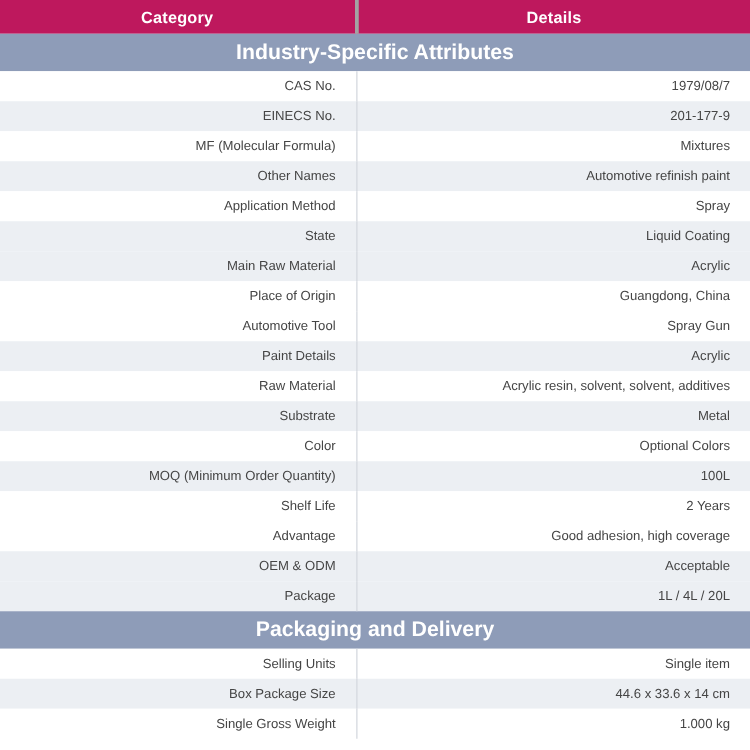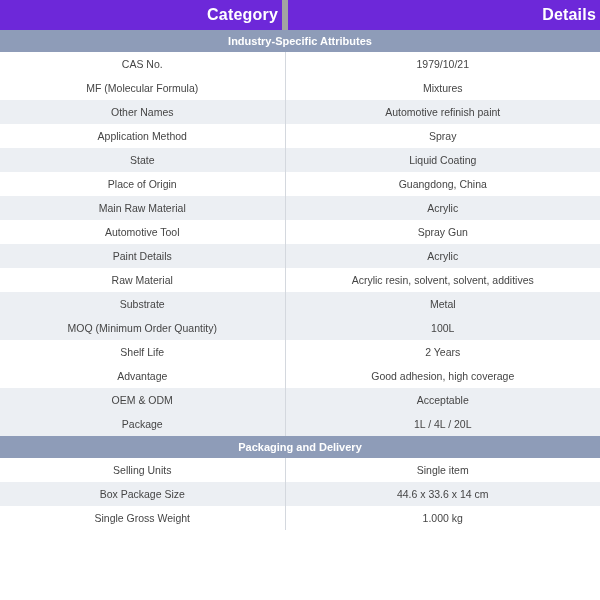--- a/index.html
+++ b/index.html
@@ -16,43 +16,43 @@
   }
   table.spec-table {
     width: 600px;
     border-collapse: collapse;
     table-layout: fixed;
   }
   table.spec-table col.col-category { width: 285px; }
   table.spec-table col.col-details { width: 315px; }
 
   tr.header-row th {
-    background: #6d28d9;
+    background: #be185d;
     color: #ffffff;
-    font-size: 16px;
+    font-size: 13px;
     font-weight: bold;
     padding: 6px 4px;
-    text-align: right;
+    text-align: center;
     letter-spacing: 0.2px;
   }
   tr.header-row th.divider-cell {
-    border-left: 6px solid #a3a3a3;
+    border-left: 3px solid #a3a3a3;
   }
   tr.section-row td {
     background: #8e9cb8;
     color: #ffffff;
-    font-size: 11px;
+    font-size: 17px;
     font-weight: bold;
     padding: 5px 4px;
     text-align: center;
   }
   tr.data-row td {
     font-size: 10.5px;
-    padding: 6px 6px;
-    text-align: center;
+    padding: 6px 16px;
+    text-align: right;
     vertical-align: middle;
     height: 10px;
   }
   tr.data-row td.cat {
     color: #454545;
   }
   tr.data-row td.val {
     color: #454545;
   }
   tr.data-row.odd td { background: #ffffff; }
@@ -70,61 +70,69 @@
   <tbody id="table-body">
       <tr class="header-row">
         <th>Category</th>
         <th class="divider-cell">Details</th>
       </tr>
       <tr class="section-row">
         <td colspan="2">Industry-Specific Attributes</td>
       </tr>
       <tr class="data-row odd">
         <td class="cat">CAS No.</td>
-        <td class="val">1979/10/21</td>
+        <td class="val">1979/08/7</td>
+      </tr>
+      <tr class="data-row even">
+        <td class="cat">EINECS No.</td>
+        <td class="val">201-177-9</td>
       </tr>
       <tr class="data-row odd">
         <td class="cat">MF (Molecular Formula)</td>
         <td class="val">Mixtures</td>
       </tr>
       <tr class="data-row even">
         <td class="cat">Other Names</td>
         <td class="val">Automotive refinish paint</td>
       </tr>
       <tr class="data-row odd">
         <td class="cat">Application Method</td>
         <td class="val">Spray</td>
       </tr>
       <tr class="data-row even">
         <td class="cat">State</td>
         <td class="val">Liquid Coating</td>
       </tr>
+      <tr class="data-row even">
+        <td class="cat">Main Raw Material</td>
+        <td class="val">Acrylic</td>
+      </tr>
       <tr class="data-row odd">
         <td class="cat">Place of Origin</td>
         <td class="val">Guangdong, China</td>
-      </tr>
-      <tr class="data-row even">
-        <td class="cat">Main Raw Material</td>
-        <td class="val">Acrylic</td>
       </tr>
       <tr class="data-row odd">
         <td class="cat">Automotive Tool</td>
         <td class="val">Spray Gun</td>
       </tr>
       <tr class="data-row even">
         <td class="cat">Paint Details</td>
         <td class="val">Acrylic</td>
       </tr>
       <tr class="data-row odd">
         <td class="cat">Raw Material</td>
         <td class="val">Acrylic resin, solvent, solvent, additives</td>
       </tr>
       <tr class="data-row even">
         <td class="cat">Substrate</td>
         <td class="val">Metal</td>
+      </tr>
+      <tr class="data-row odd">
+        <td class="cat">Color</td>
+        <td class="val">Optional Colors</td>
       </tr>
       <tr class="data-row even">
         <td class="cat">MOQ (Minimum Order Quantity)</td>
         <td class="val">100L</td>
       </tr>
       <tr class="data-row odd">
         <td class="cat">Shelf Life</td>
         <td class="val">2 Years</td>
       </tr>
       <tr class="data-row odd">

